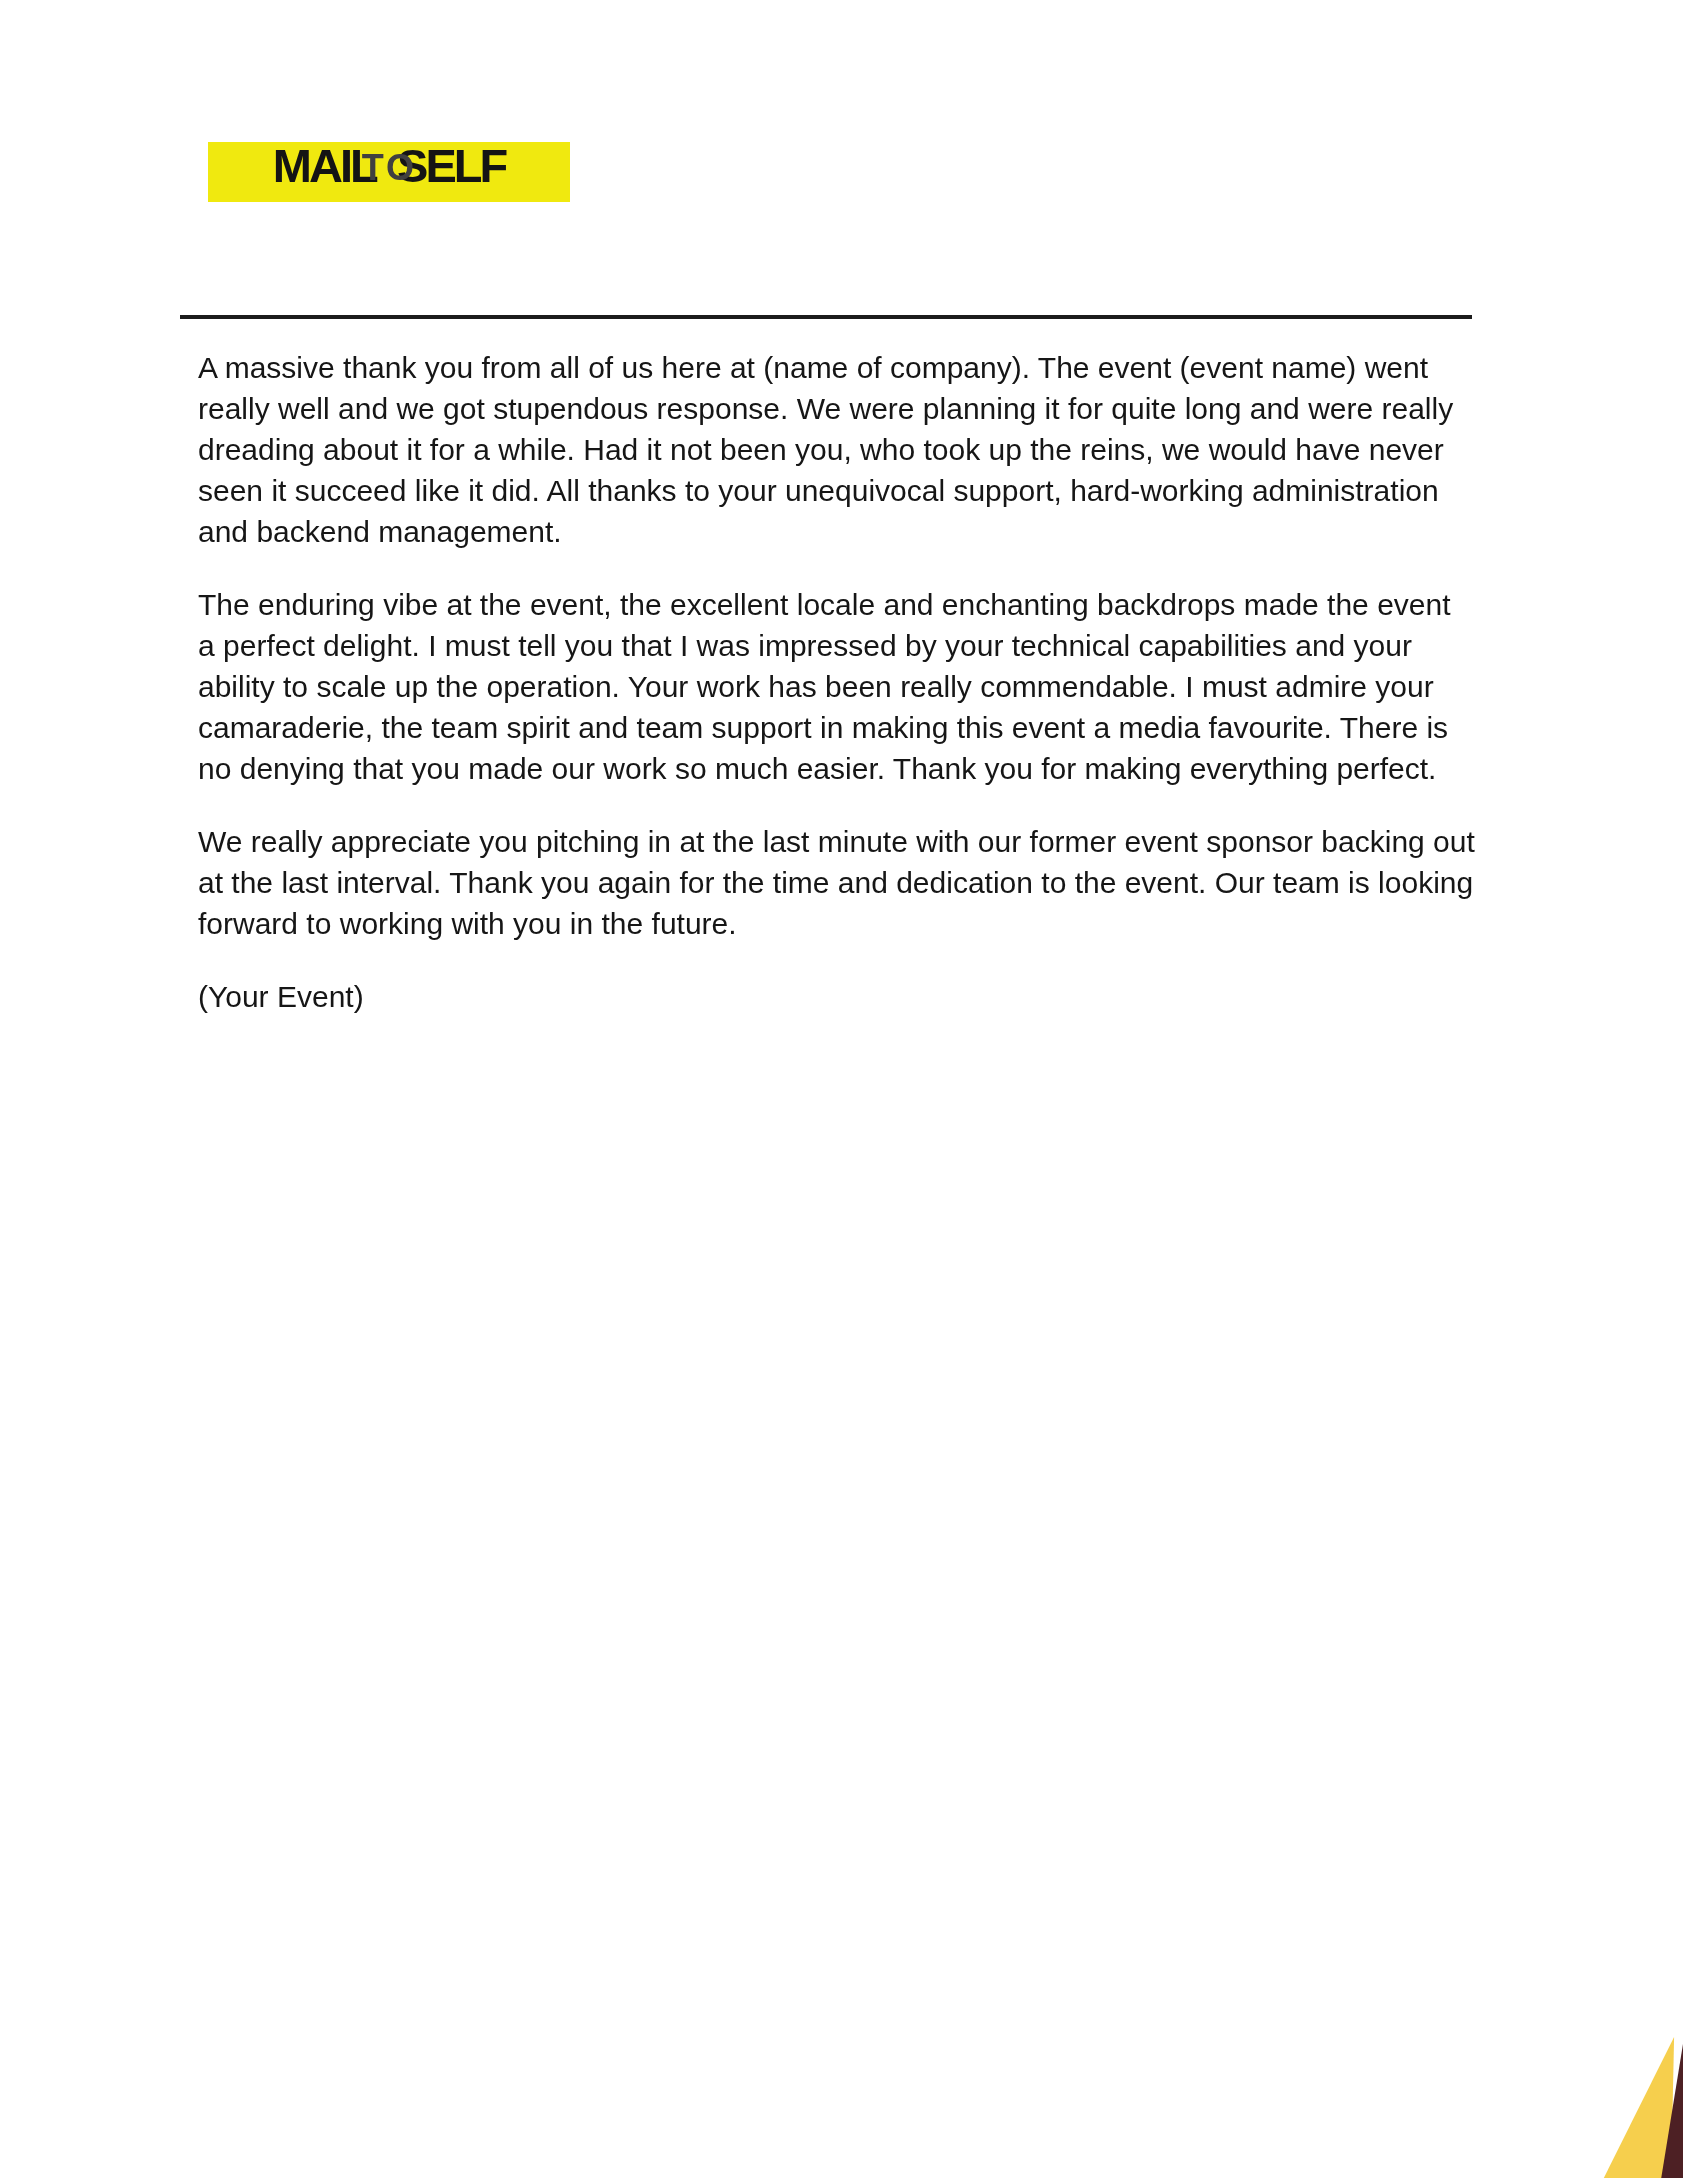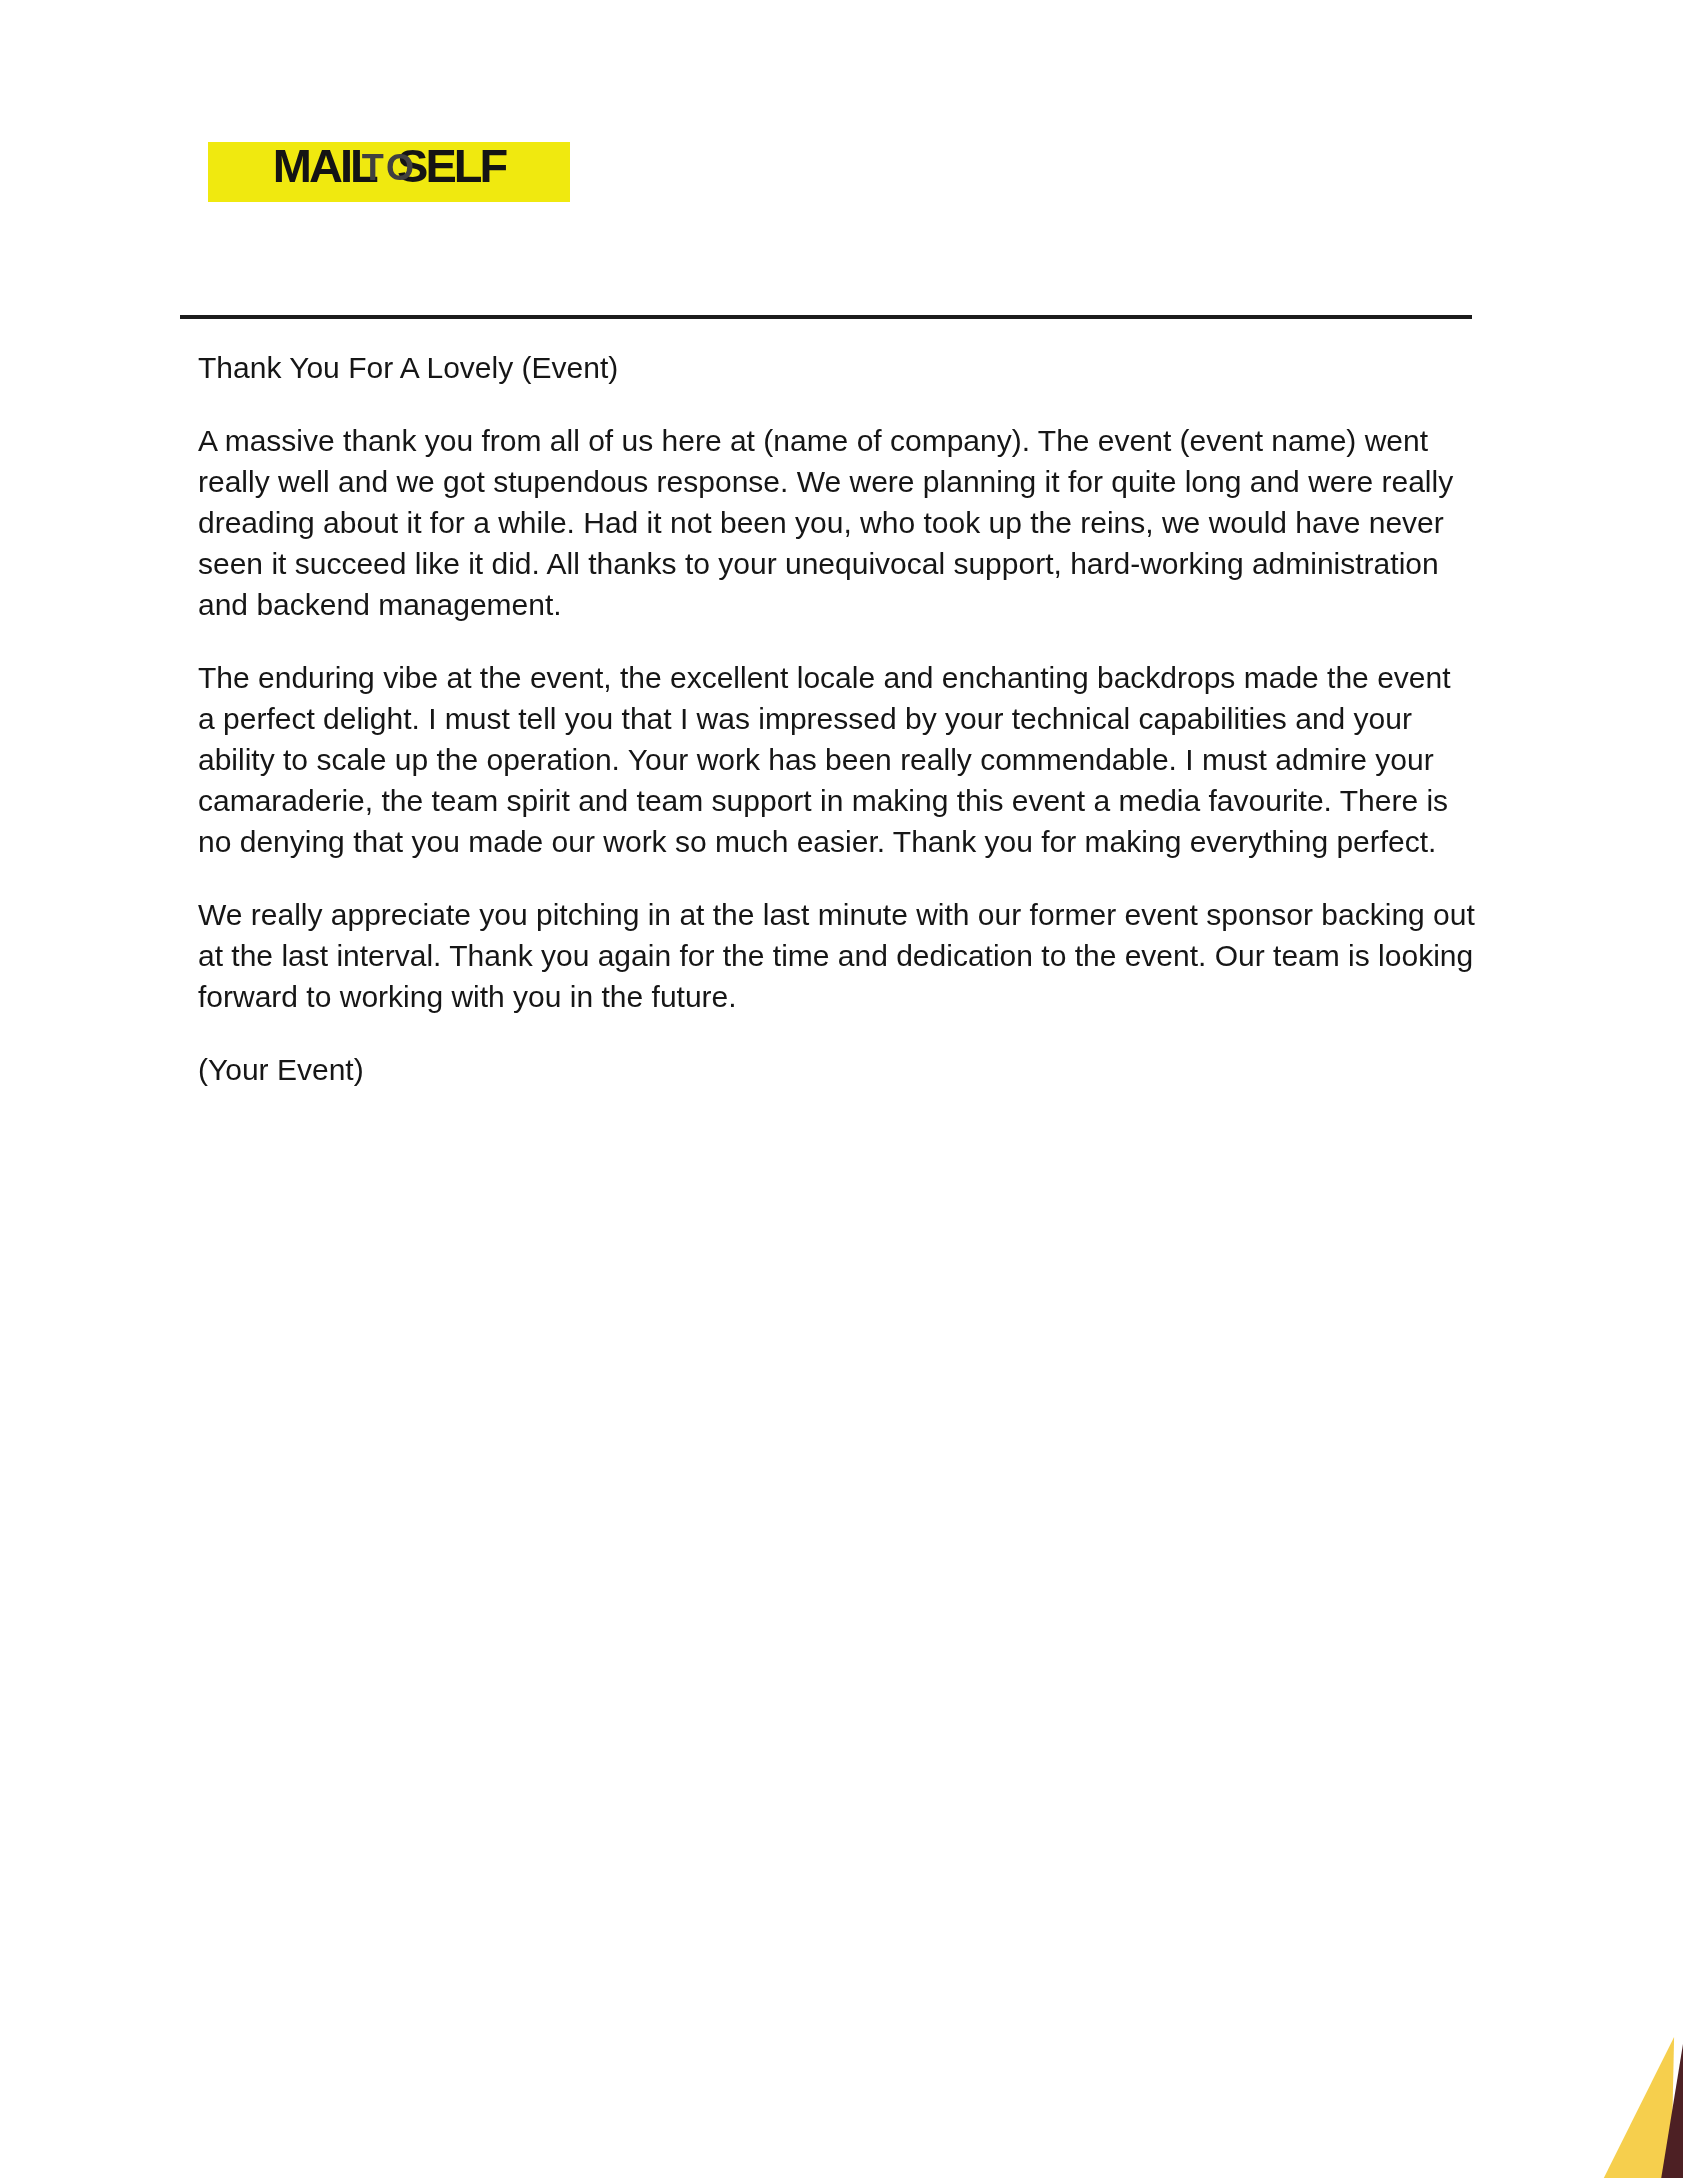--- a/index.html
+++ b/index.html
@@ -91,21 +91,20 @@
 
   <div class="logo">
     <span class="black-word">MAIL</span>
     <span class="to-word">TO</span>
     <span class="black-word">SELF</span>
   </div>
 
   <div class="divider"></div>
 
   <div class="letter">
-    <p>Thank You For A Lovely (Event)</p>
     <p>A massive thank you from all of us here at (name of company). The event (event name) went
 really well and we got stupendous response. We were planning it for quite long and were really
 dreading about it for a while. Had it not been you, who took up the reins, we would have never
 seen it succeed like it did. All thanks to your unequivocal support, hard-working administration
 and backend management.</p>
     <p>The enduring vibe at the event, the excellent locale and enchanting backdrops made the event
 a perfect delight. I must tell you that I was impressed by your technical capabilities and your
 ability to scale up the operation. Your work has been really commendable. I must admire your
 camaraderie, the team spirit and team support in making this event a media favourite. There is
 no denying that you made our work so much easier. Thank you for making everything perfect.</p>

